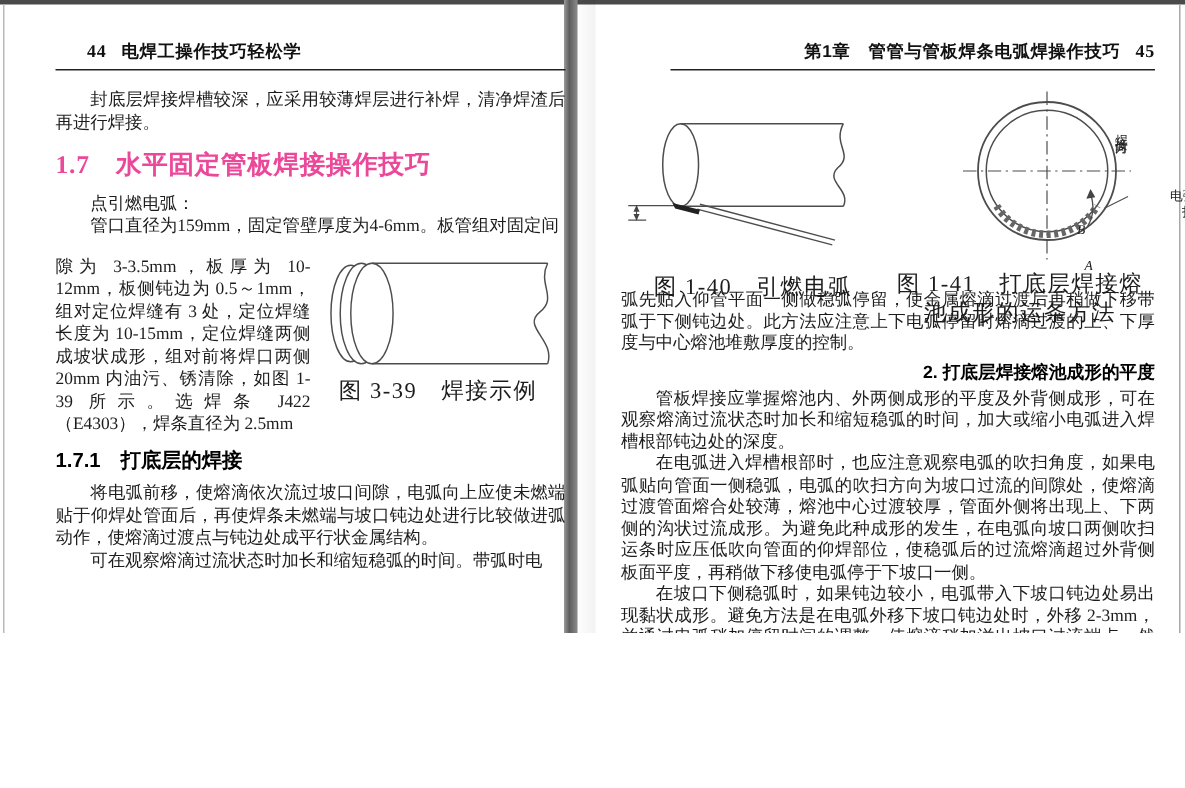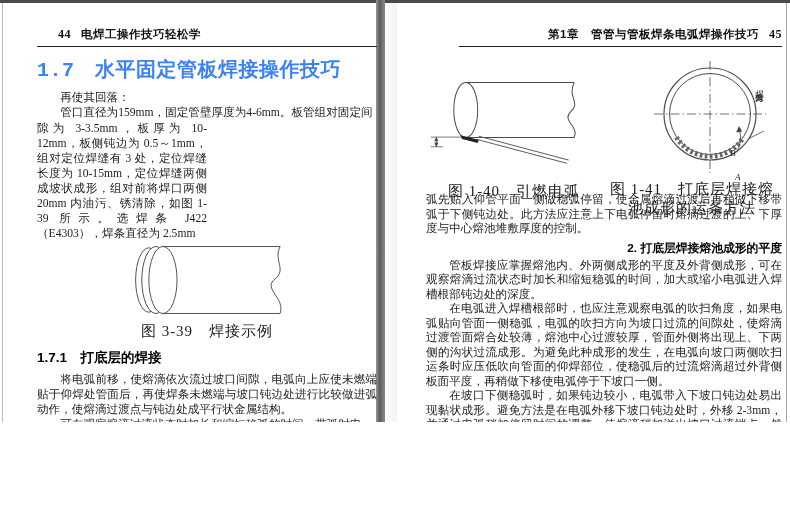--- a/index.html
+++ b/index.html
@@ -7,43 +7,43 @@
         font-family:"Liberation Serif","DejaVu Serif",serif;color:#1c1c1c;}
   
   .edge-top{position:absolute;left:0;top:0;width:790px;height:3px;background:#4a4a4a;}
   .edge-bottom{position:absolute;left:0;top:510px;width:384px;height:7px;background:#555;}
   .edge-left{position:absolute;left:2px;top:3px;width:1px;height:507px;background:#b9b9b9;}
   .edge-right{position:absolute;left:786px;top:3px;width:1px;height:514px;background:#a8a8a8;}
   .gutter{position:absolute;left:376px;top:0;width:9px;height:517px;
           background:linear-gradient(90deg,#9a9a9a,#5d5d5d 40%,#8b8b8b);}
   .page{position:absolute;top:0;}
   .page-left{left:37px;width:340px;}
-  .page-right{left:426px;width:356px;}
+  .page-right{left:414px;width:356px;}
   .page-left::after{content:"";position:absolute;right:-20px;top:0;width:14px;height:517px;
           background:linear-gradient(90deg,rgba(0,0,0,0),rgba(0,0,0,0.05));}
   
   .pg-header{padding:27px 0 4px;border-bottom:1.6px solid #222;font-size:11.5px;font-weight:bold;
              font-family:"Liberation Sans","DejaVu Sans",sans-serif;letter-spacing:.5px;color:#111;}
   .page-left .pg-header{padding-left:21px;}
   .page-right .pg-header{text-align:right;margin-left:33px;}
   .pg-num{font-family:"Liberation Serif","DejaVu Serif",serif;font-size:12px;}
   .pg-header .sep{display:inline-block;width:10px;}
   
   .body{font-size:11.6px;line-height:15px;text-align:justify;margin:0;}
   .page-right .body{line-height:14.5px;}
   .ind{text-indent:2em;}
   .mt{margin-top:12px;}
-  h1.sec{font-family:Liberation Mono, monospace;font-size:20px;color:#3b82f6;
+  h1.sec{font-family:Liberation Serif, serif;font-size:17px;color:#ec4899;
          margin:9px 0 7px;letter-spacing:.5px;}
   h2.sec{font-family:"Liberation Sans","DejaVu Sans",sans-serif;font-size:13.5px;color:#000;
          margin:8px 0 5px;}
   .subhead{font-family:"Liberation Sans","DejaVu Sans",sans-serif;font-weight:bold;font-size:11.8px;
            text-indent:2em;margin:4px 0 2px;color:#000;text-align:right;}
   
-  .wraprow{display:flex;margin-top:1px;flex-direction:column;}
+  .wraprow{display:flex;margin-top:12px;}
   .wraptext{width:170px;}
   .figblock{flex:1;text-align:center;padding-top:2px;}
   .caption{font-size:15px;letter-spacing:1px;color:#1c1c1c;margin-top:5px;text-align:center;}
   .figrow{display:flex;margin-top:6px;height:138px;}
   .fig40wrap{width:176px;padding-top:24px;}
   .fig41wrap{width:180px;position:relative;padding-top:6px;}
   svg{display:block;margin:0 auto;}
   .vlabel{position:absolute;writing-mode:vertical-rl;text-orientation:upright;font-size:8.5px;
           letter-spacing:1.5px;color:#222;left:152px;top:30px;}
   .callout{position:absolute;left:190px;top:72px;font-size:8.5px;line-height:11px;color:#222;width:70px;}
@@ -61,24 +61,25 @@
   <div class="edge-bottom"></div>
   <div class="edge-left"></div>
   <div class="edge-right"></div>
   <div class="gutter"></div>
 
   <div class="page page-left">
     <div class="pg-header">
       <span class="pg-num">44</span><span class="sep"></span><span>电焊工操作技巧轻松学</span>
     </div>
 
+    <p class="body ind mt">封底层焊接焊槽较深，应采用较薄焊层进行补焊，清净焊渣后再进行焊接。</p>
 
     <h1 class="sec">1.7　水平固定管板焊接操作技巧</h1>
 
-    <p class="body ind">再使其回落：</p>
+    <p class="body ind">点引燃电弧：</p>
     <p class="body ind">管口直径为159mm，固定管壁厚度为4-6mm。板管组对固定间</p>
 
     <div class="wraprow">
       <div class="wraptext body">隙为 3-3.5mm，板厚为 10-12mm，板侧钝边为 0.5～1mm，组对定位焊缝有 3 处，定位焊缝长度为 10-15mm，定位焊缝两侧成坡状成形，组对前将焊口两侧 20mm 内油污、锈清除，如图 1-39 所示。选焊条 J422（E4303），焊条直径为 2.5mm</div>
       <div class="figblock">
         <svg width="168" height="74" viewBox="0 0 190 84">
           <g fill="none" stroke="#4d4d4d" stroke-width="1.1">
             <ellipse cx="29" cy="42" rx="15" ry="36.5"></ellipse>
             <ellipse cx="37" cy="42" rx="16" ry="38" fill="#fff"></ellipse>
             <ellipse cx="45" cy="42" rx="16" ry="38" fill="#fff"></ellipse>

